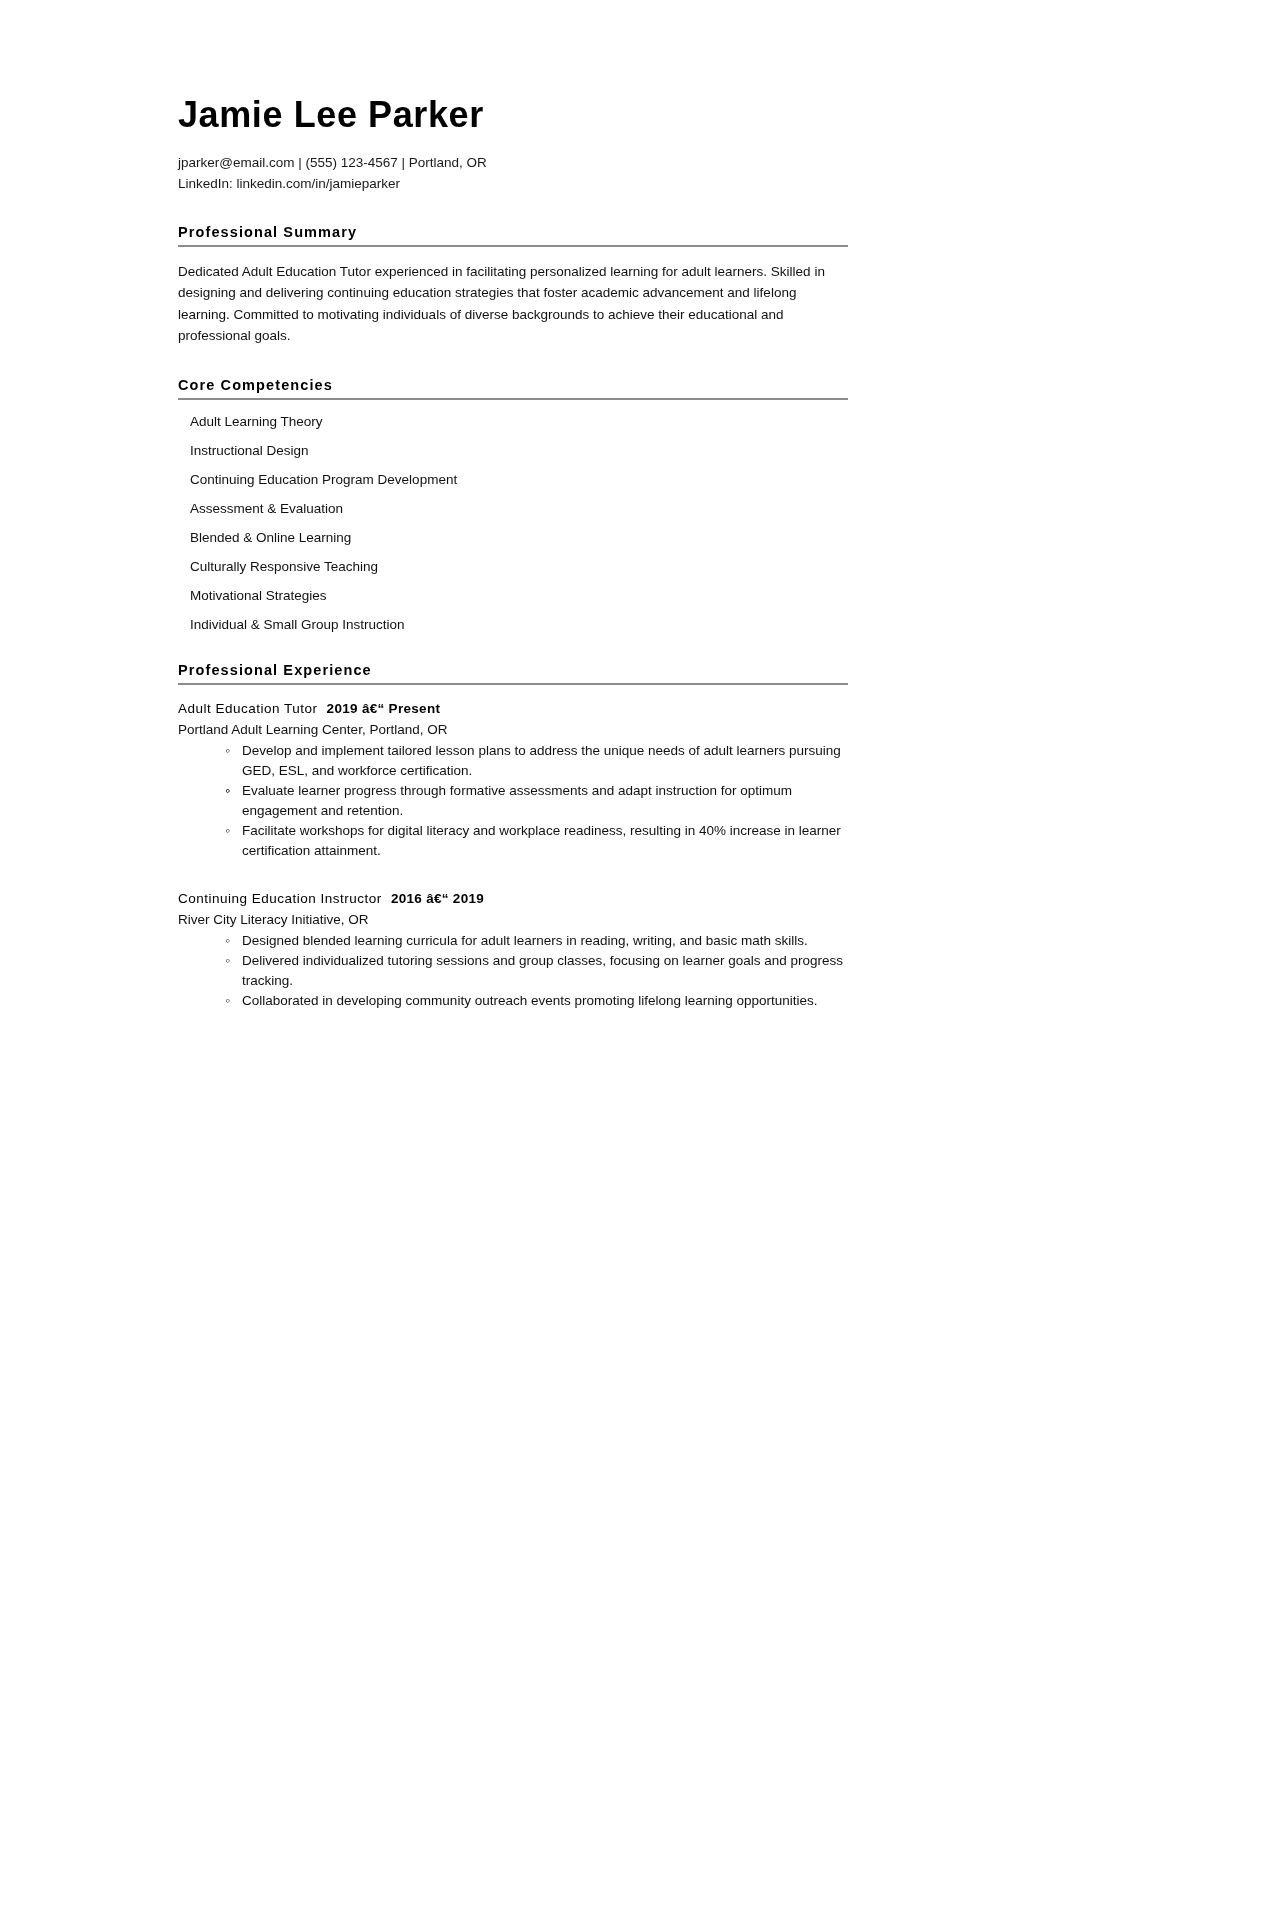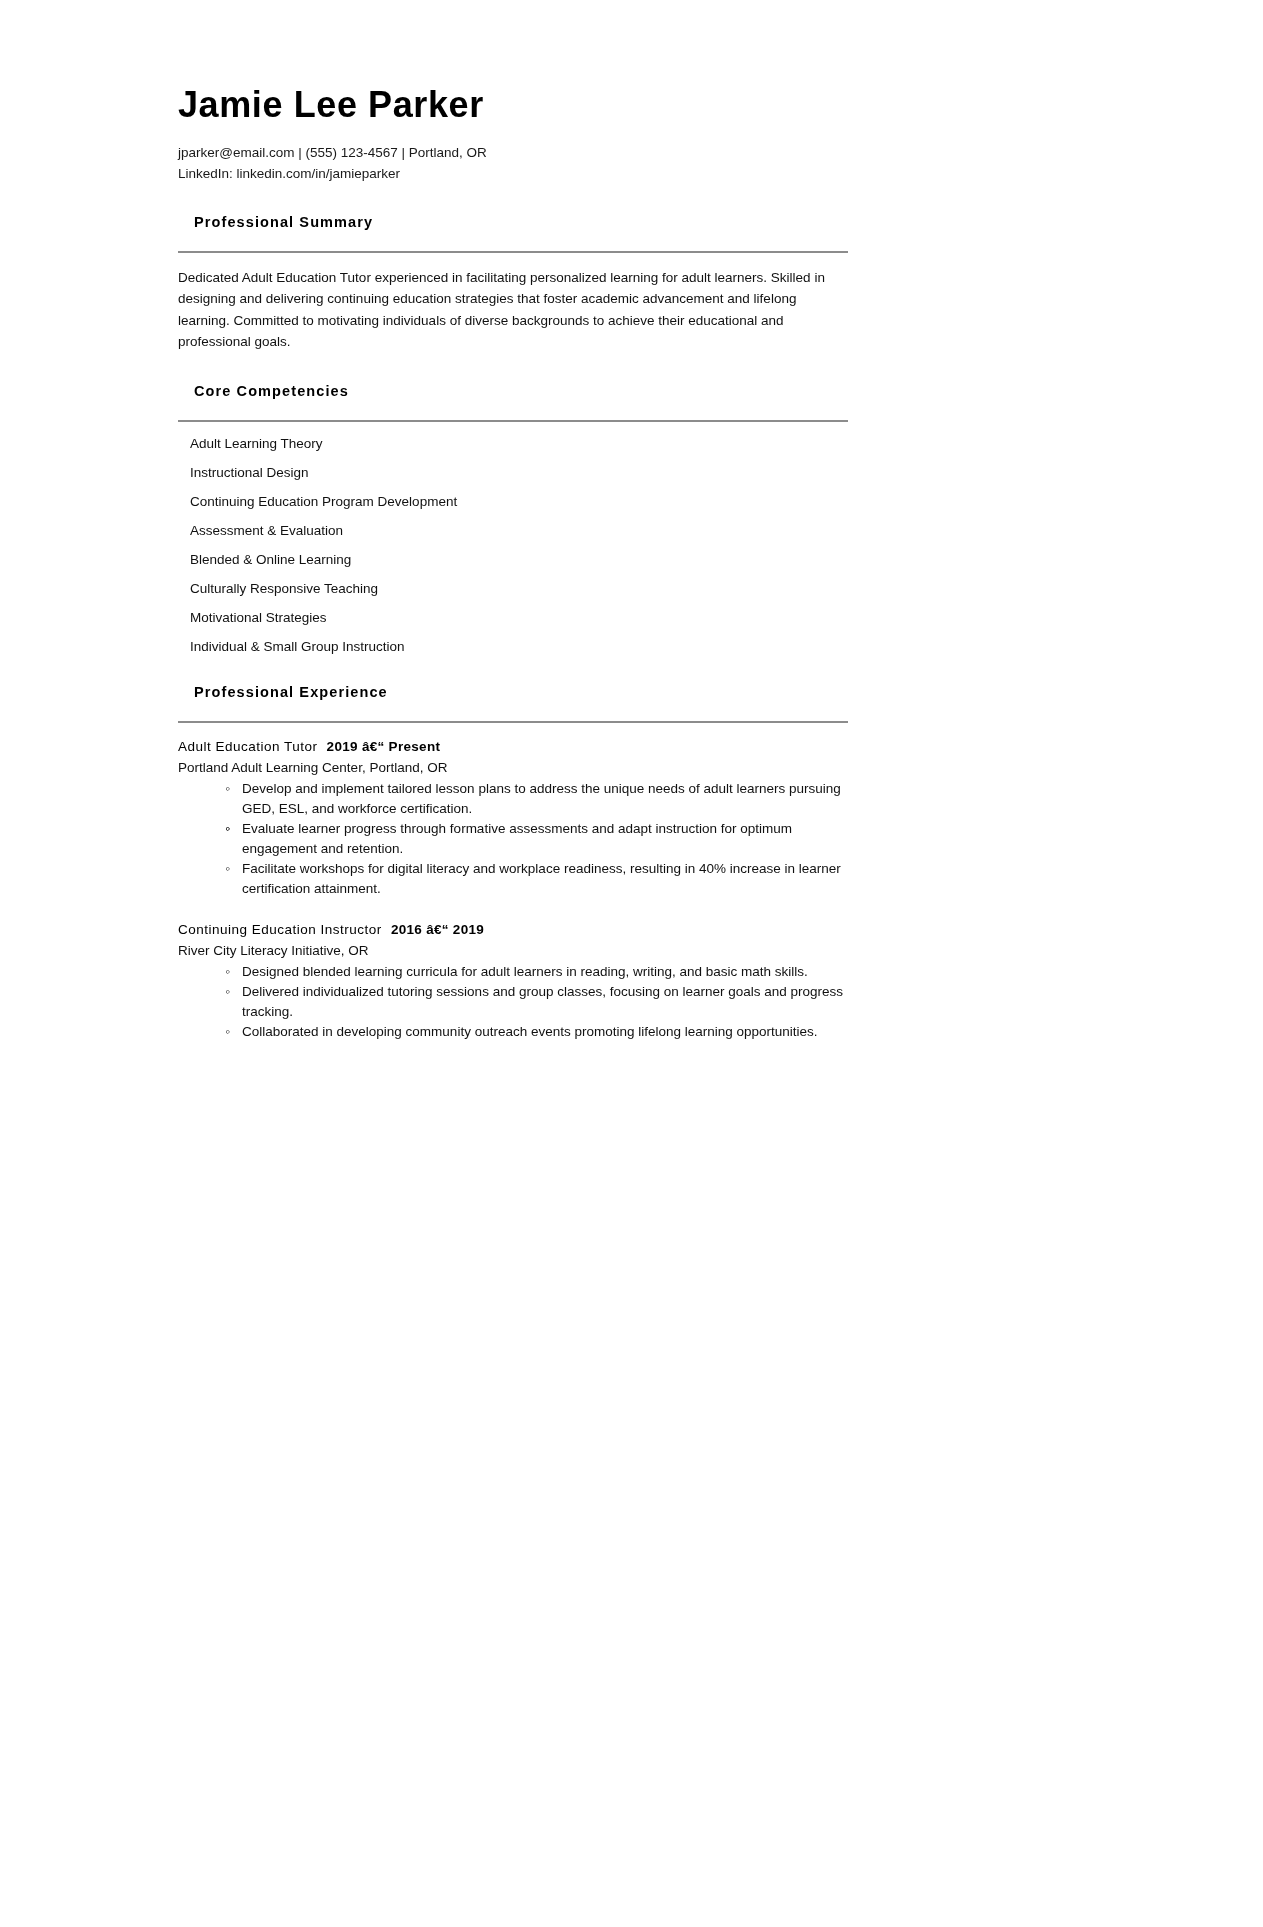--- a/index.html
+++ b/index.html
@@ -23,21 +23,21 @@
     top: 0;
     width: 1263px;
     height: 1927px;
     background: #ffffff;
   }
 
   
   .page-clip {
     position: absolute;
     left: 0;
-    top: 1px;
+    top: 11px;
     width: 1263px;
     height: 1058px;
     overflow: hidden;
   }
 
   .content {
     position: absolute;
     left: 178px;
     top: 0;
     width: 670px;
@@ -65,21 +65,21 @@
 
   
   .section {
     margin-top: 30px;
   }
   .section-heading {
     font-size: 14.5px;
     font-weight: bold;
     letter-spacing: 1.1px;
     color: #000;
-    margin: 16px;
+    margin: 0;
     padding-bottom: 5px;
   }
   .rule {
     height: 0;
     border-top: 2px solid #8c8c8c;
     width: 670px;
     margin-bottom: 14px;
   }
 
   
@@ -104,21 +104,21 @@
     color: #111;
     padding: 0;
     margin-bottom: 14px;
   }
 
   
   .job {
     margin-bottom: 6px;
   }
   .job + .job {
-    margin-top: 21px;
+    margin-top: 28px;
   }
   .job-title-row {
     font-size: 13.5px;
     line-height: 19px;
     margin-bottom: 2px;
     white-space: nowrap;
   }
   .job-title {
     font-weight: normal;
     letter-spacing: 0.5px;

